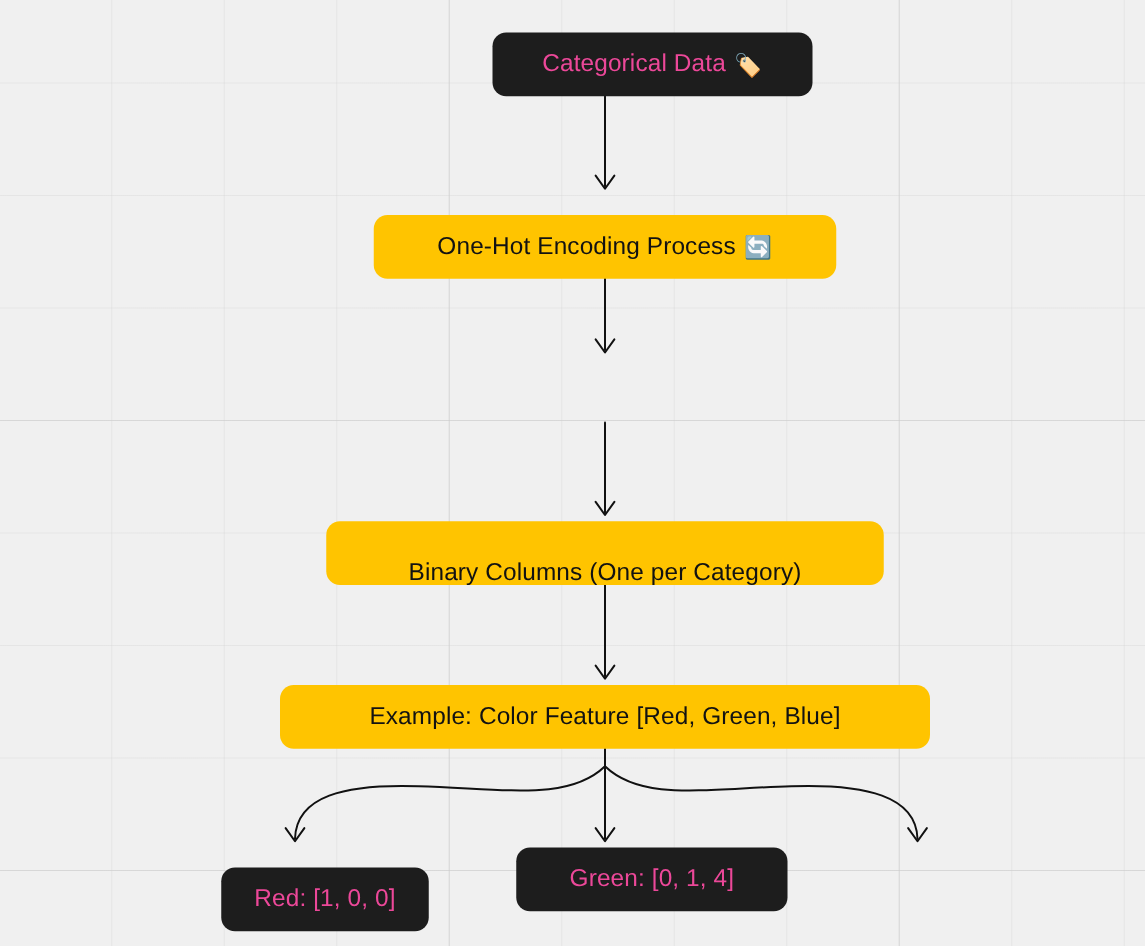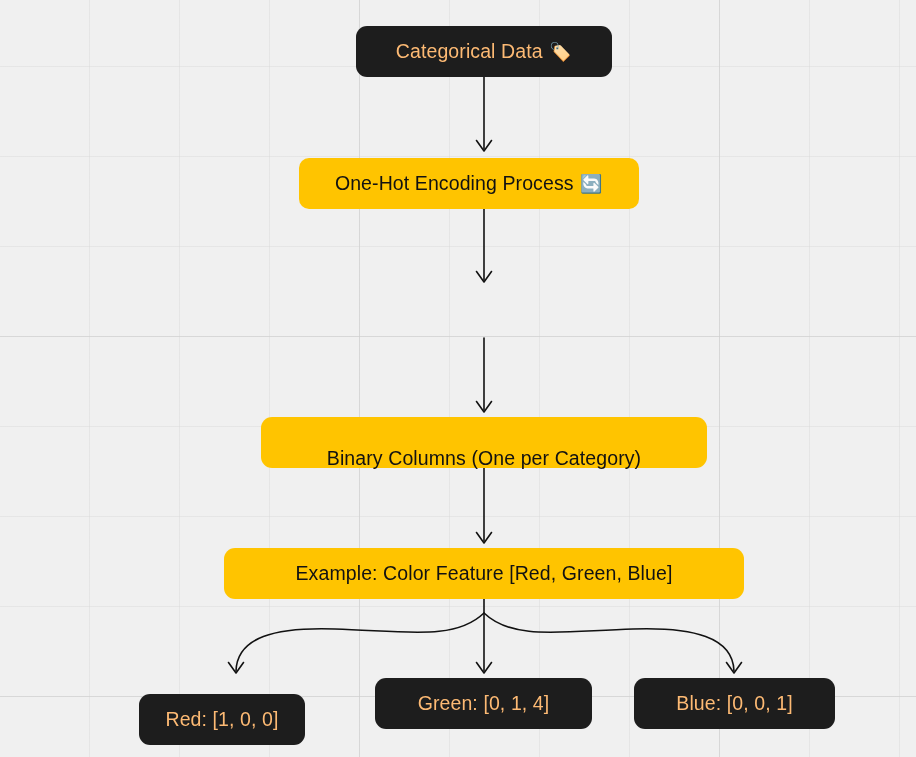--- a/index.html
+++ b/index.html
@@ -55,37 +55,38 @@
   .node .label {
     display: inline-flex;
     align-items: center;
     gap: 7px;
     font-size: 19.5px;
     letter-spacing: 0.1px;
   }
 
   .node.dark {
     background: #1d1d1d;
-    color: #fdba74;
+    color: #ec4899;
+    margin-left: 38px;
   }
 
   .node.accent {
     background: #ffc400;
     color: #121212;
   }
 
   .emoji {
     font-size: 18px;
     line-height: 1;
     display: inline-block;
   }
 
   
   #node-categorical-data { left: 356px; top: 26px;  width: 256px; height: 51px; }
-  #node-onehot-process   { left: 299px; top: 158px; width: 340px; height: 51px; border-radius: 10px; }
+  #node-onehot-process   { left: 299px; top: 172px; width: 370px; height: 51px; }
   #node-encoded-matrix   { left: 261px; top: 287px; width: 446px; height: 51px; }
   #node-binary-columns   { left: 261px; top: 417px; width: 446px; height: 51px; align-items: flex-end; }
   #node-example-color    { left: 224px; top: 548px; width: 520px; height: 51px; }
   #node-red   { left: 139px; top: 694px; width: 166px; height: 51px; }
   #node-green { left: 375px; top: 678px; width: 217px; height: 51px; }
   #node-blue  { left: 634px; top: 678px; width: 201px; height: 51px; }
 </style>
 </head>
 <body>
 
@@ -149,19 +150,14 @@
       <span>Red: [1, 0, 0]</span>
     </span>
   </div>
 
   <div class="node dark" id="node-green">
     <span class="label">
       <span>Green: [0, 1, 4]</span>
     </span>
   </div>
 
-  <div class="node dark" id="node-blue">
-    <span class="label">
-      <span>Blue: [0, 0, 1]</span>
-    </span>
-  </div>
 
 </div>
 
 </body></html>

